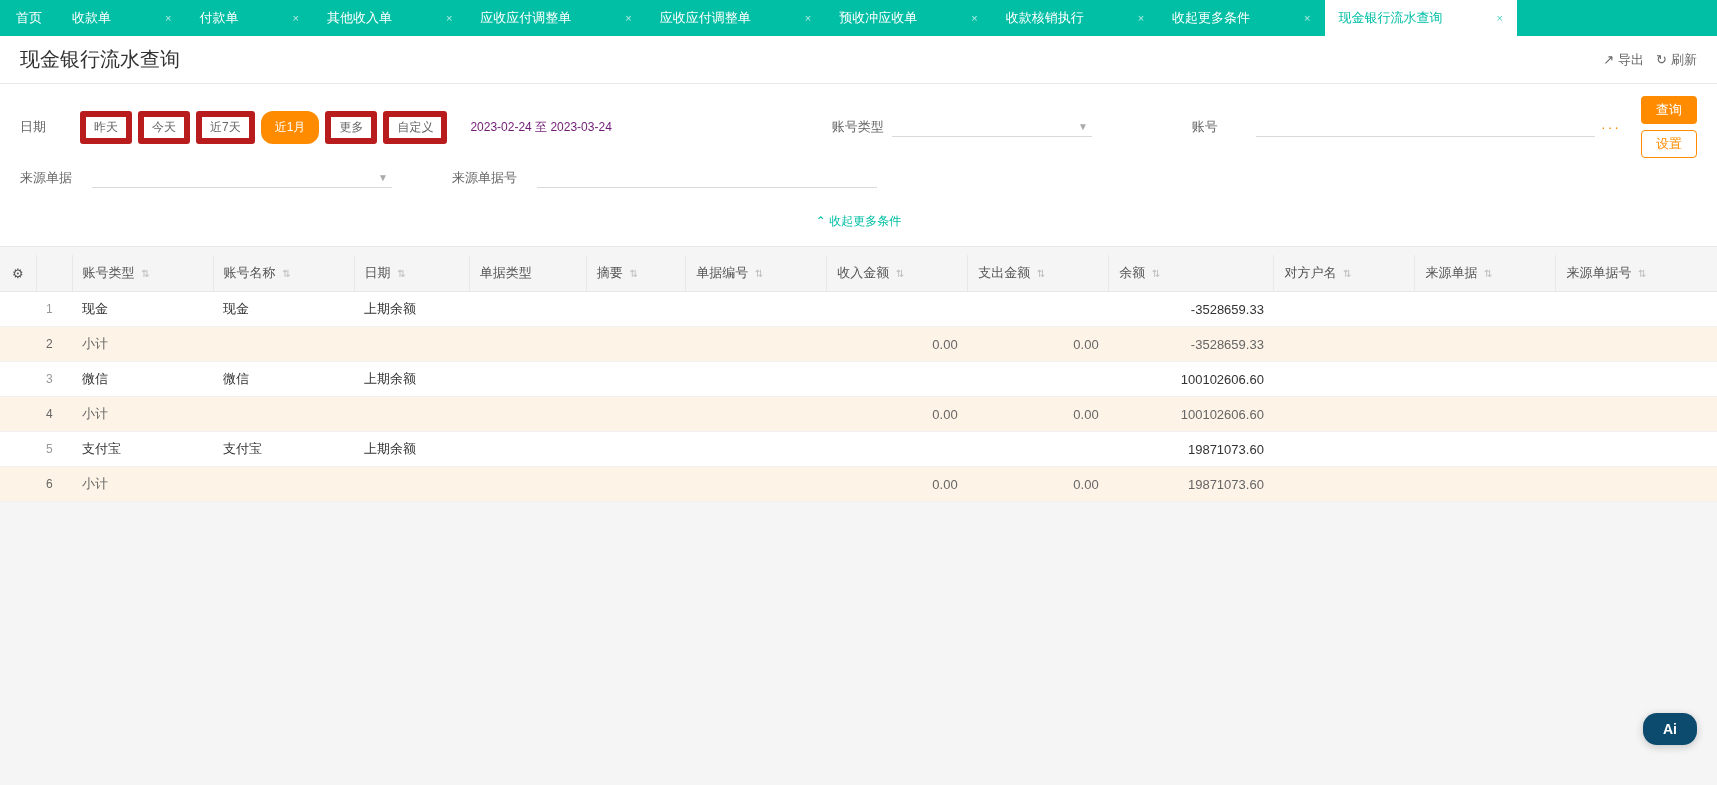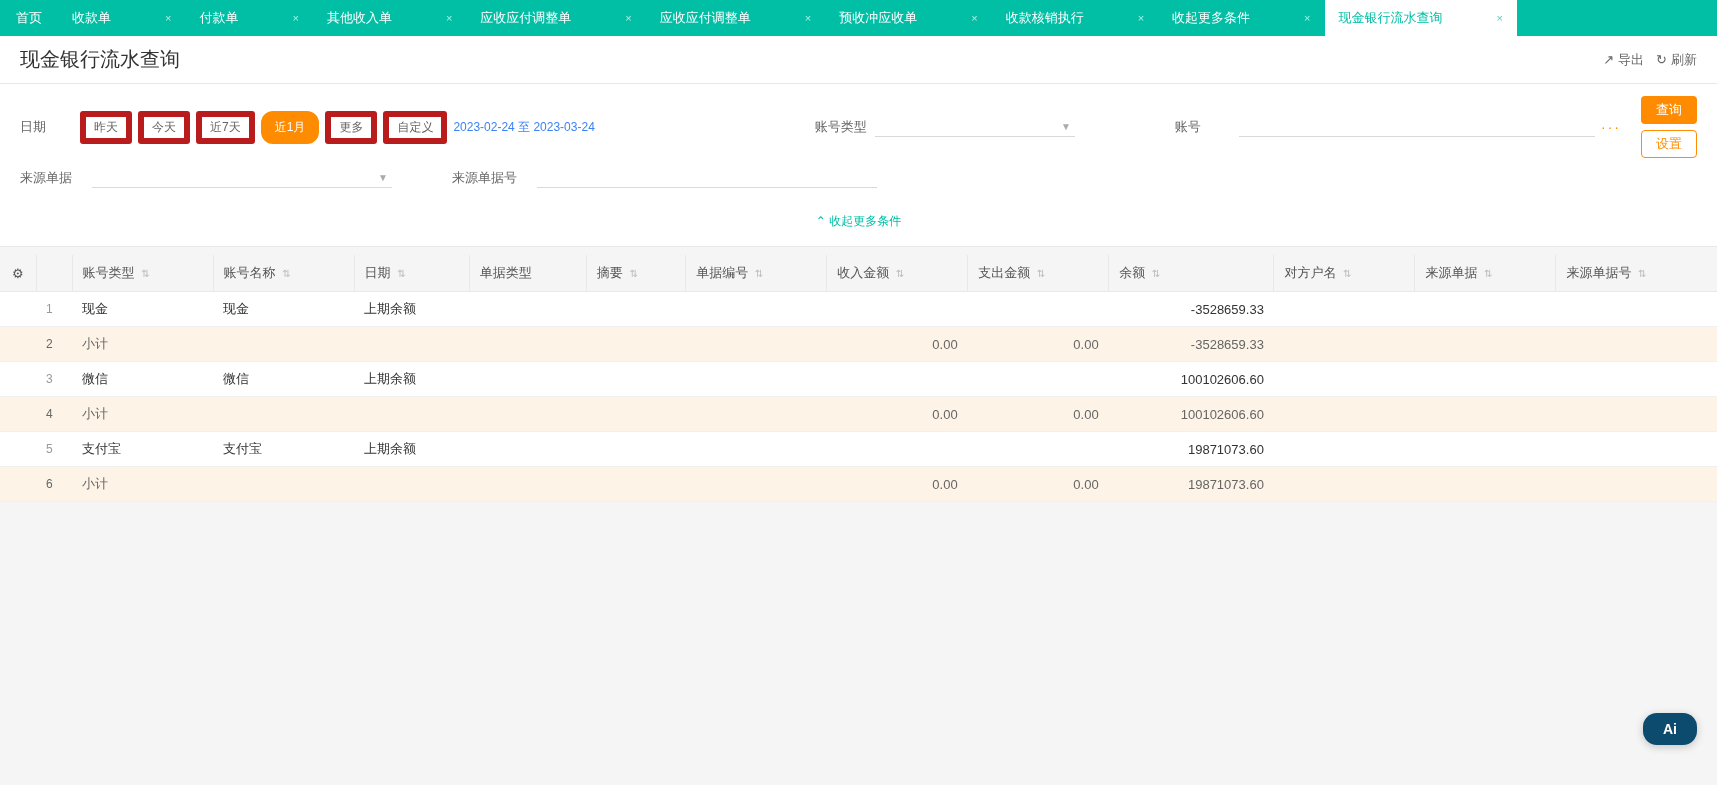--- a/index.html
+++ b/index.html
@@ -101,22 +101,22 @@
       color: #666;
     }
     .date-btn.active {
       background: #ff8c00;
       border-color: #ff8c00;
       color: #fff;
       border-radius: 12px;
     }
     .date-range {
       font-size: 12px;
-      color: #3b82f6;
-      margin-left: 0;
+      color: #701a75;
+      margin-left: 17px;
     }
     .select-wrapper {
       display: flex;
       align-items: center;
       border-bottom: 1px solid #d9d9d9;
       min-width: 200px;
       position: relative;
     }
     .select-wrapper select {
       border: none;

